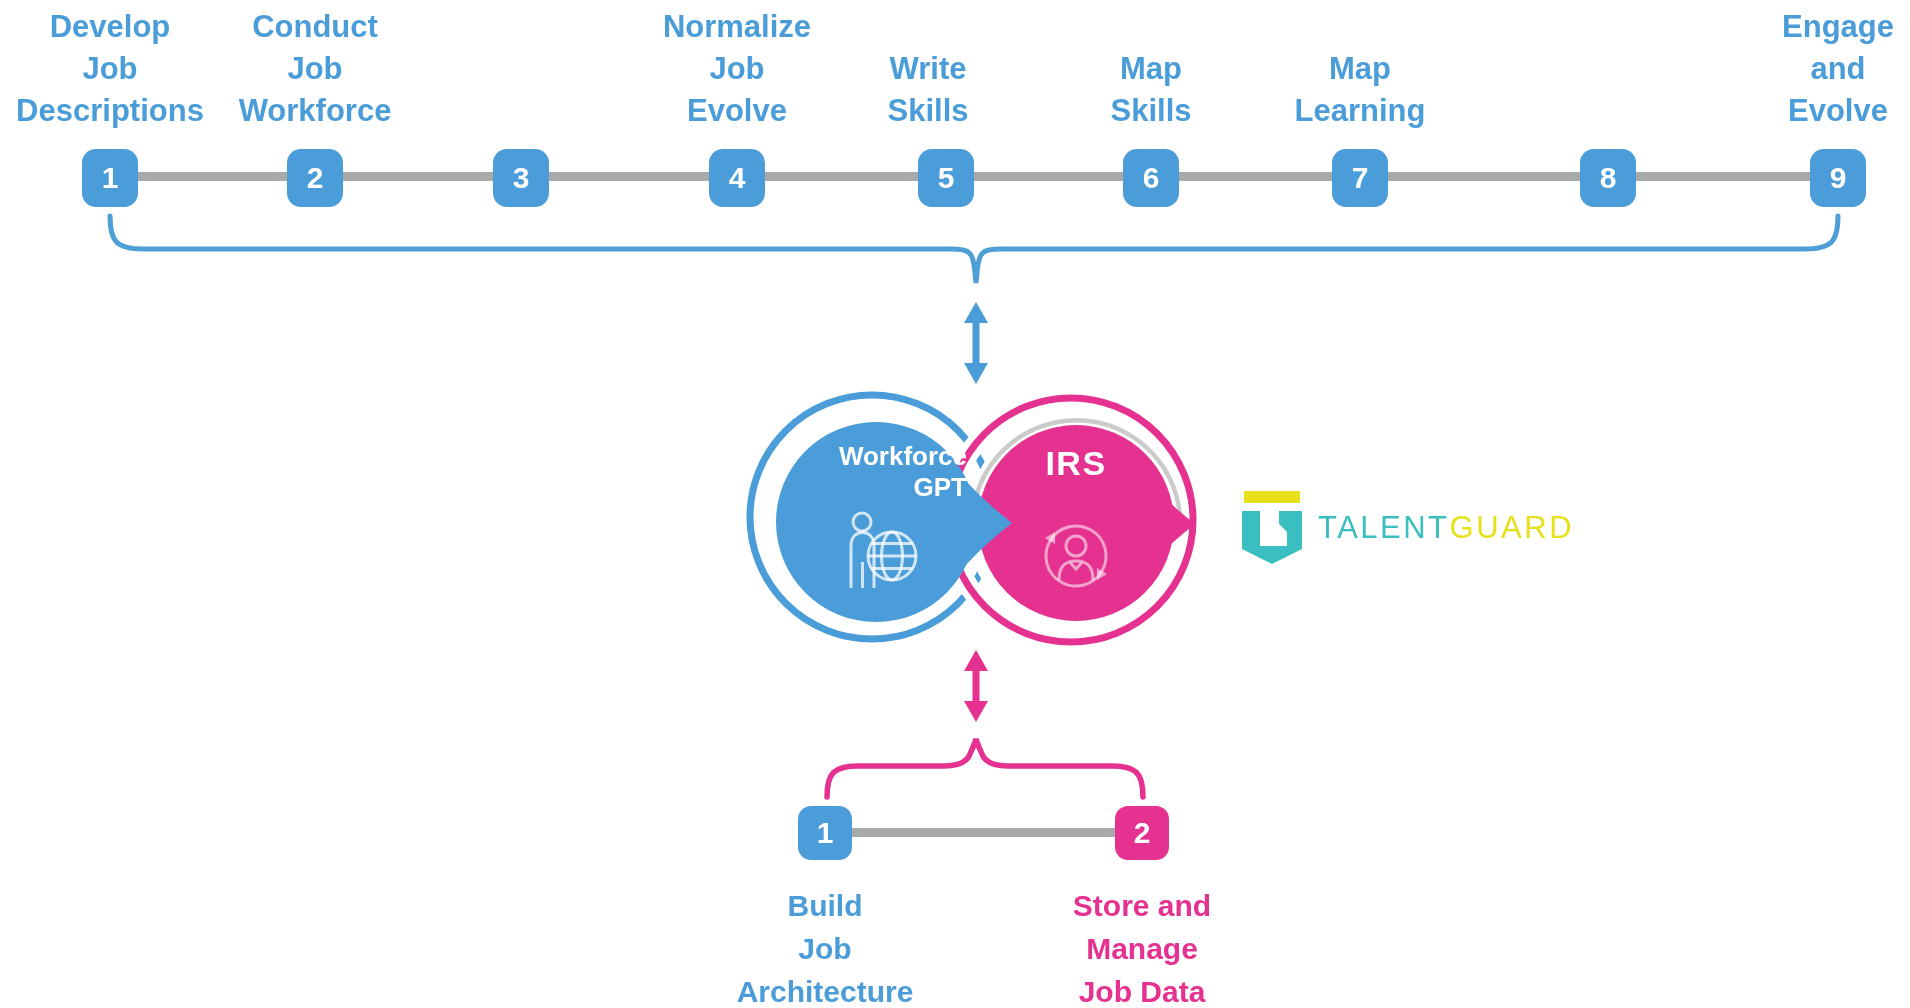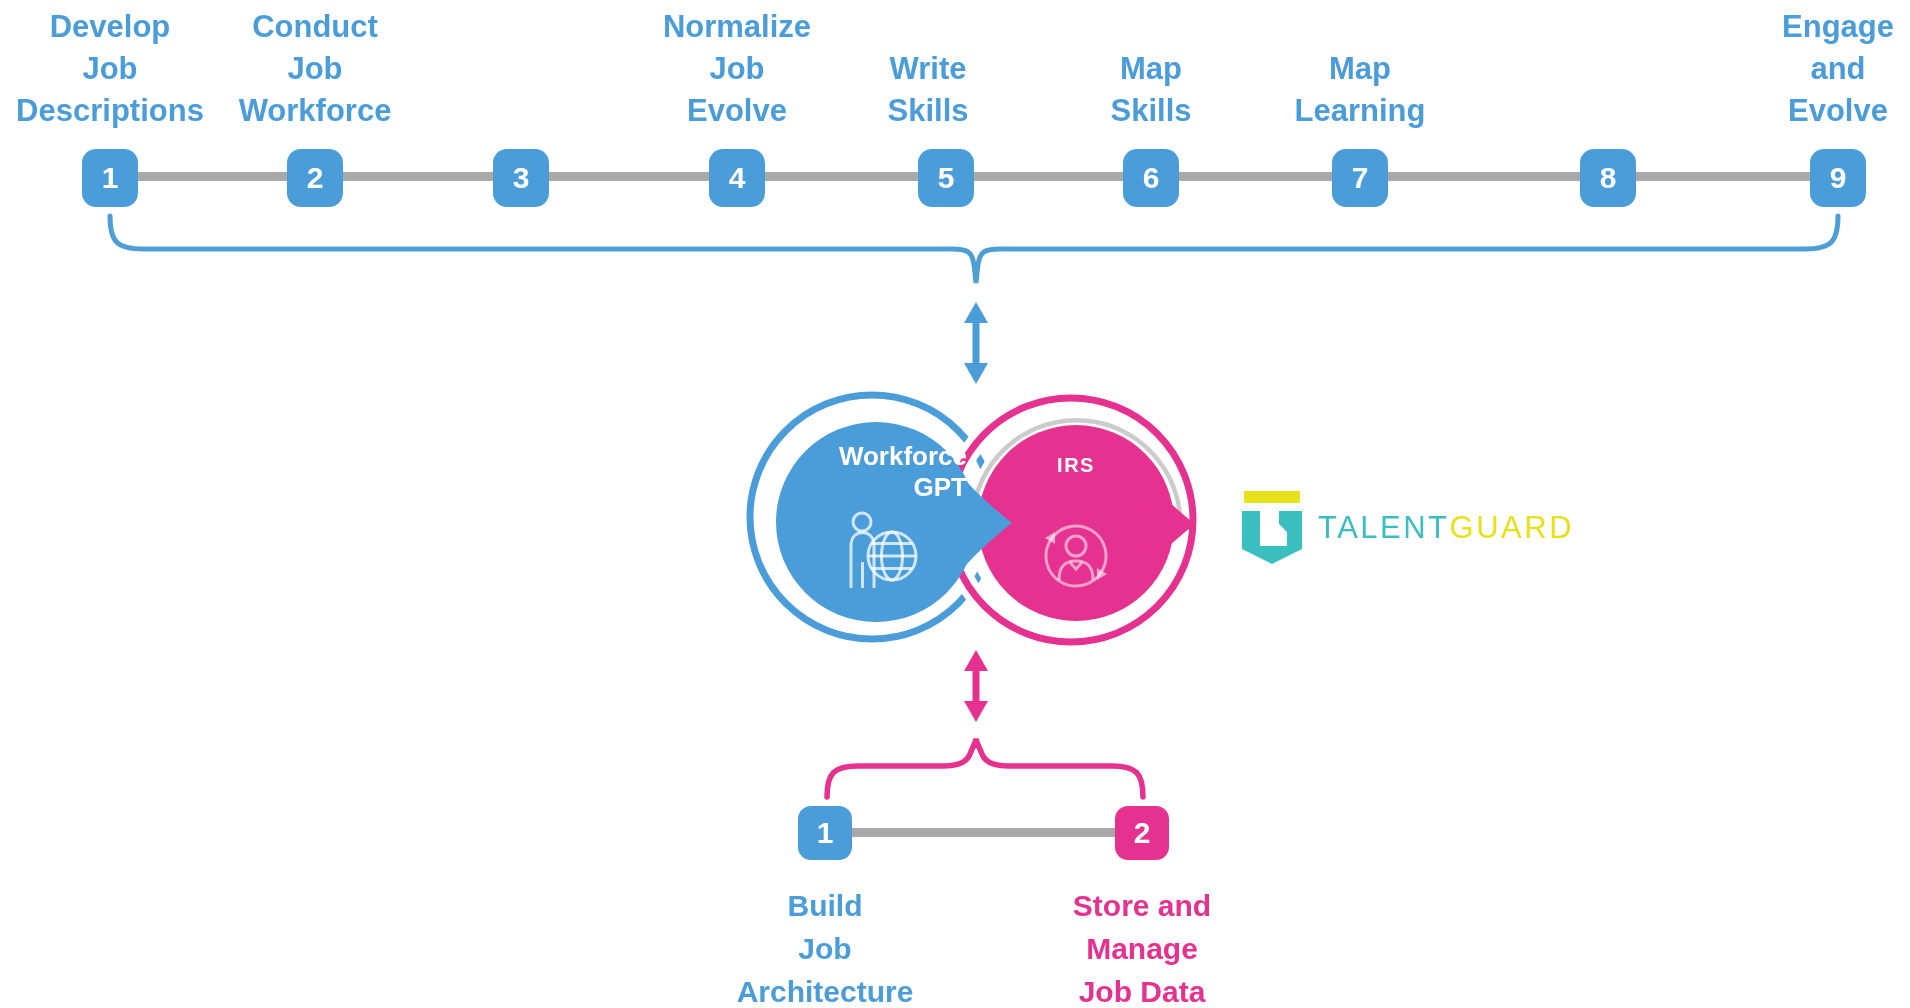--- a/index.html
+++ b/index.html
@@ -17,21 +17,21 @@
   .sb2{position:absolute;top:806px;width:54px;height:54px;border-radius:13px;color:#fff;
       display:flex;align-items:center;justify-content:center;font-weight:600;font-size:30px;}
   .bg-blue{background:#4A9DD8;} .bg-pink{background:#E5318F;}
   
   .bl{position:absolute;top:884px;width:260px;text-align:center;font-weight:600;
       font-size:30px;line-height:43px;white-space:pre-line;}
   .c-blue{color:#4A9DD8;} .c-pink{color:#E5318F;}
   
   .venn-label{position:absolute;text-align:center;color:#fff;font-weight:700;white-space:pre-line;}
   #wf-label{left:787px;top:441px;width:180px;font-size:26px;line-height:31px;text-align:right;}
-  #irs-label{left:1016px;top:444px;width:120px;font-size:20px;letter-spacing:1.5px;margin-top:10px;}
+  #irs-label{left:1016px;top:444px;width:120px;font-size:34px;letter-spacing:1.5px;}
   
   #logo-text{position:absolute;left:1318px;top:513px;font-size:31px;font-weight:400;
              letter-spacing:2.5px;line-height:30px;}
   #logo-text .talent{color:#3ABEC0;} #logo-text .guard{color:#E6E11A;}
 </style>
 </head>
 <body>
 
 <div id="canvas">
 

